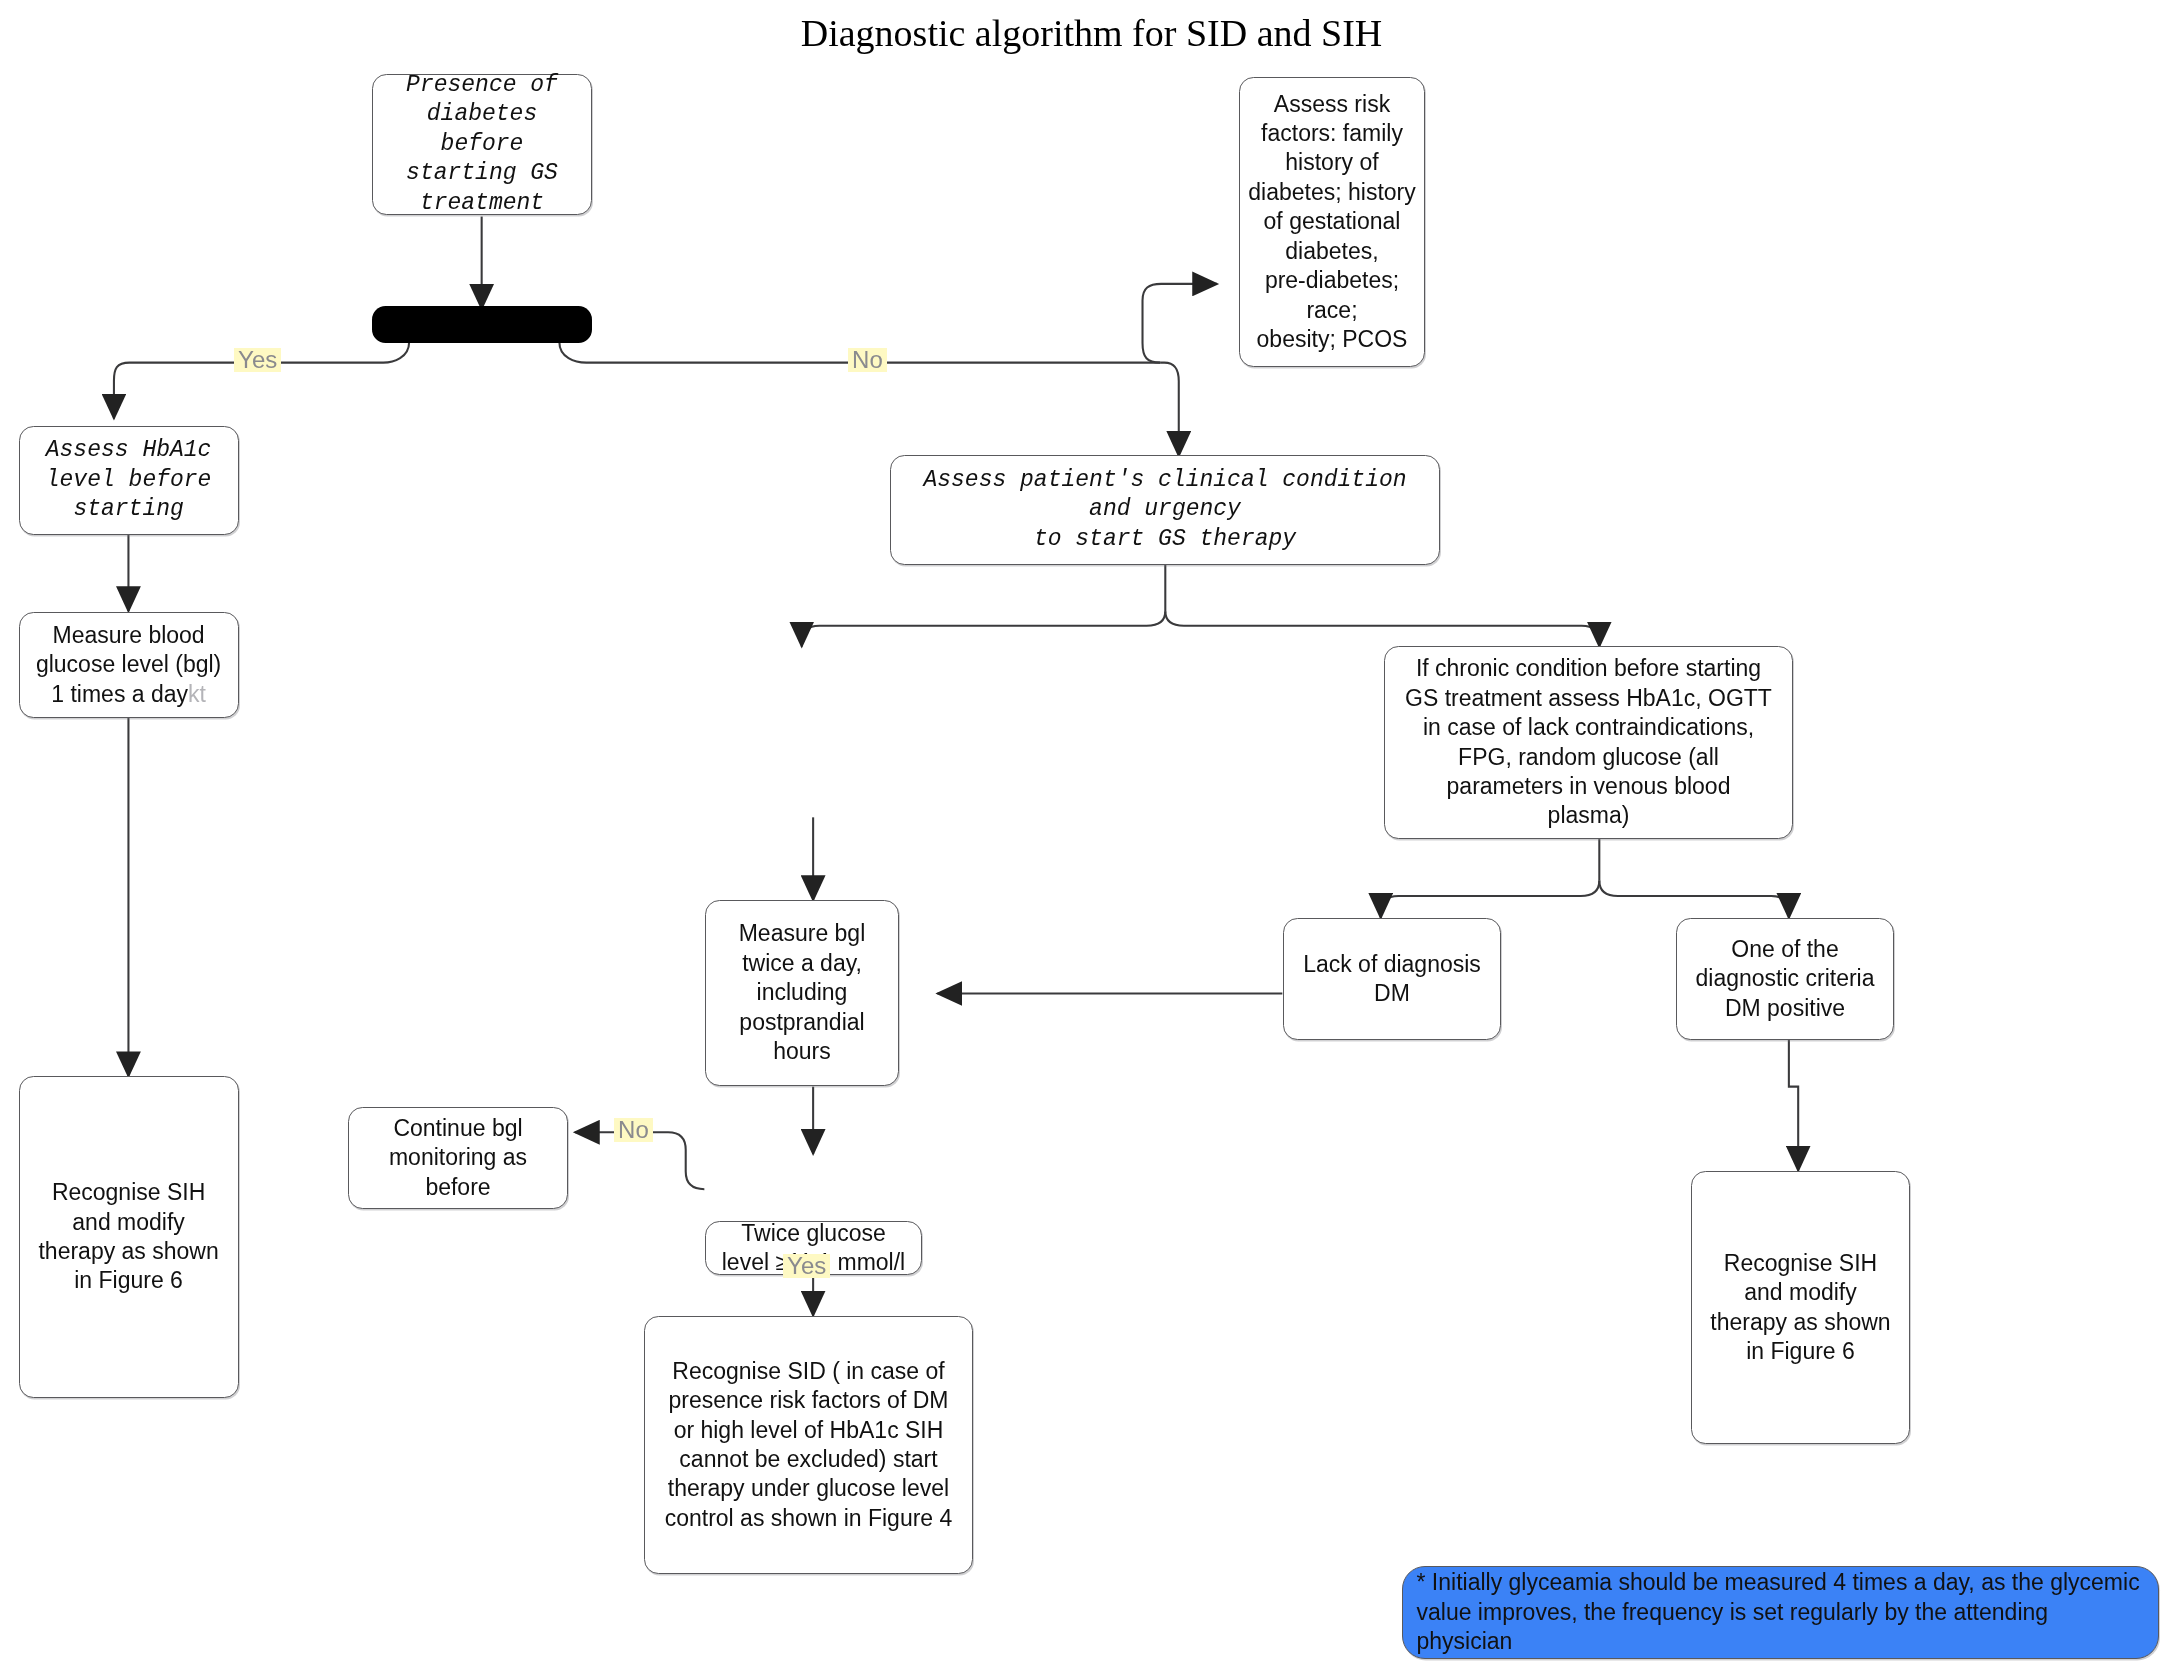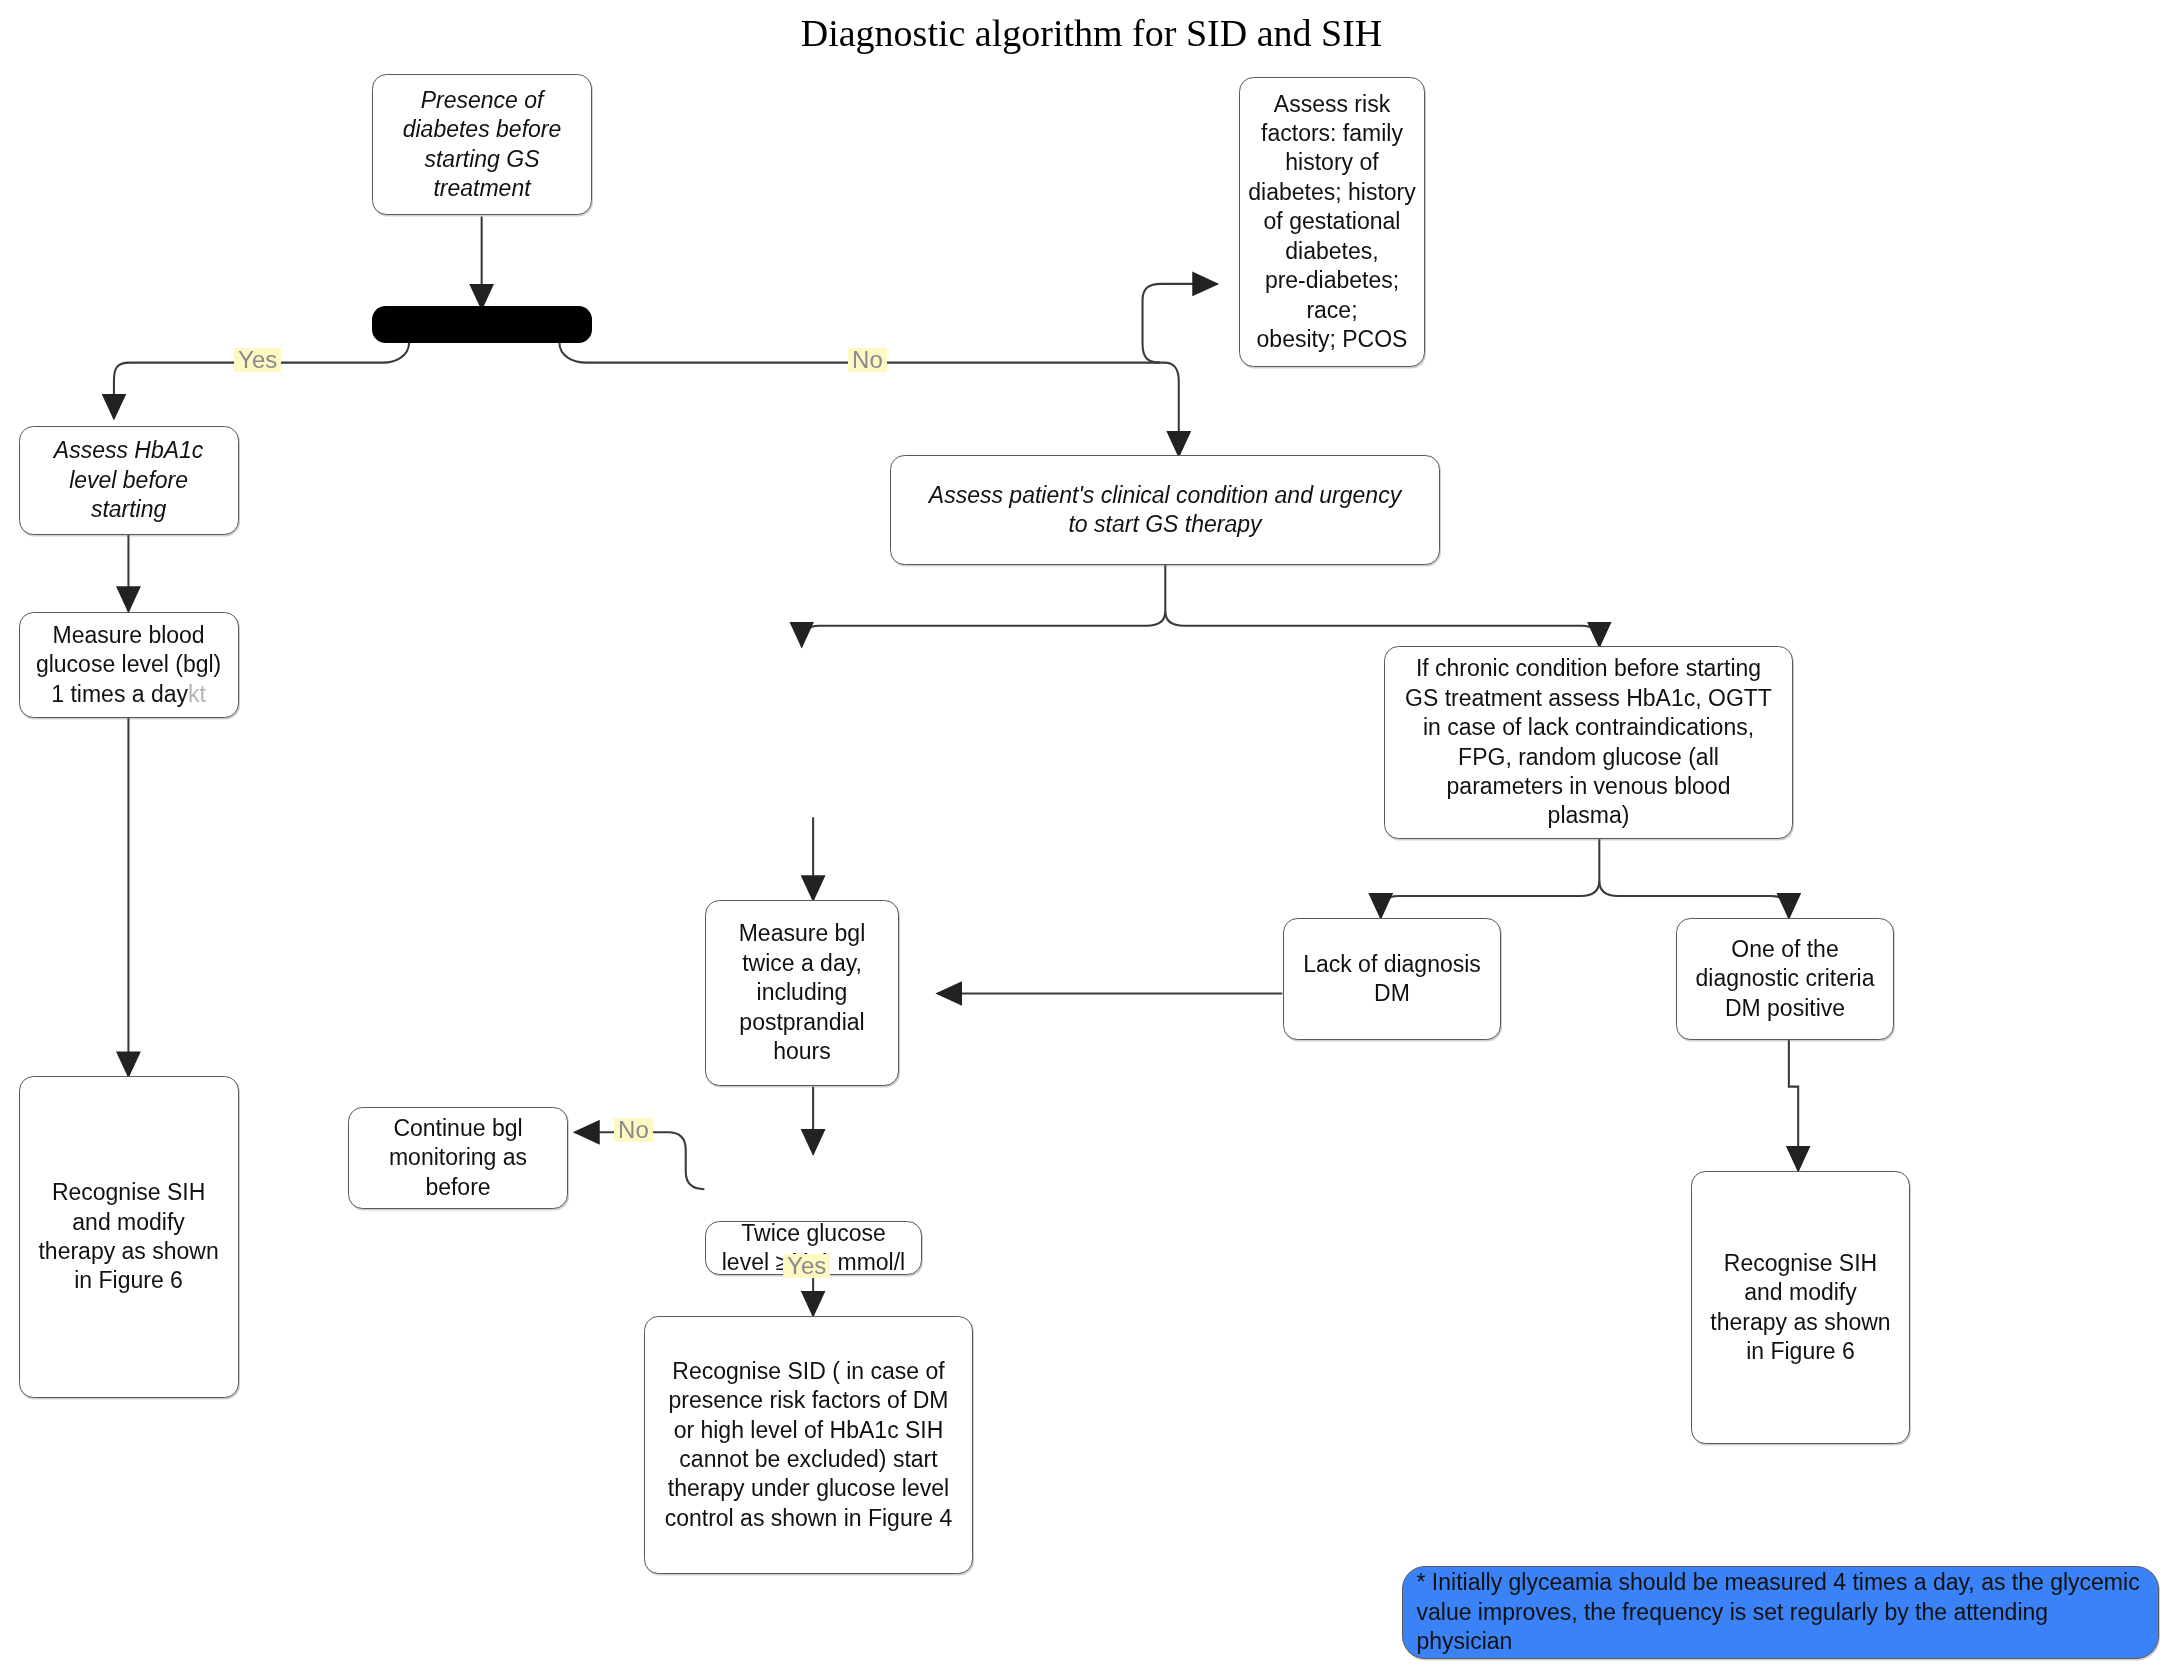--- a/index.html
+++ b/index.html
@@ -40,21 +40,21 @@
     display:flex;
     align-items:center;
     justify-content:center;
     text-align:center;
     padding:4.1px 7.3px;
     font-size:23px;
     line-height:1.28;
     color:#111;
     box-shadow:1px 1.6px 0 rgba(120,120,125,0.35);
   }
-  .node.italic{ font-style:italic; }
+  .node.italic{ font-style:italic;font-family:Liberation Mono, monospace; }
   .node .txt{ white-space:pre-line; display:block; width:100%; }
   .decision-bar{
     position:absolute;
     background:#000000;
     border-radius:13.5px;
     box-sizing:border-box;
   }
   .edgelabel{
     position:absolute;
     font-size:24px;

